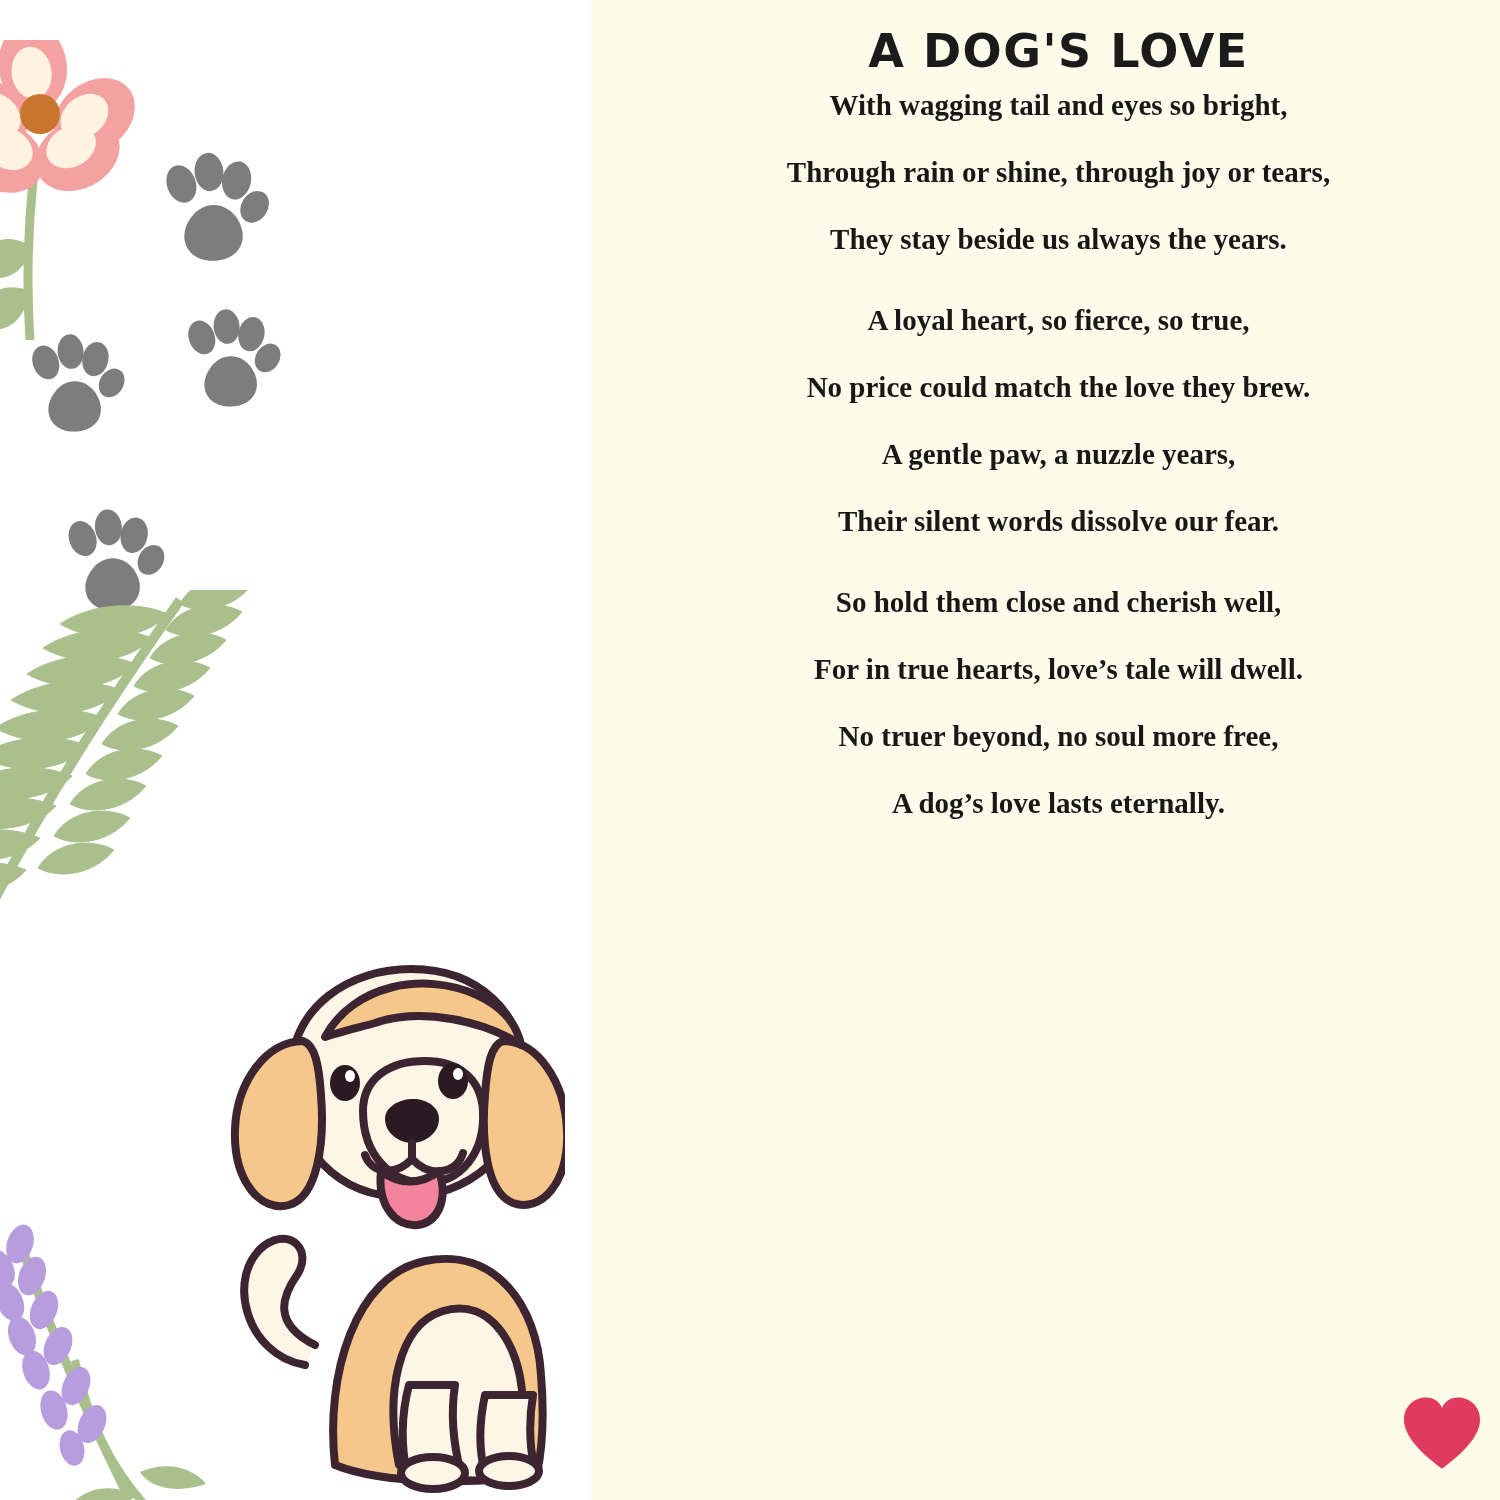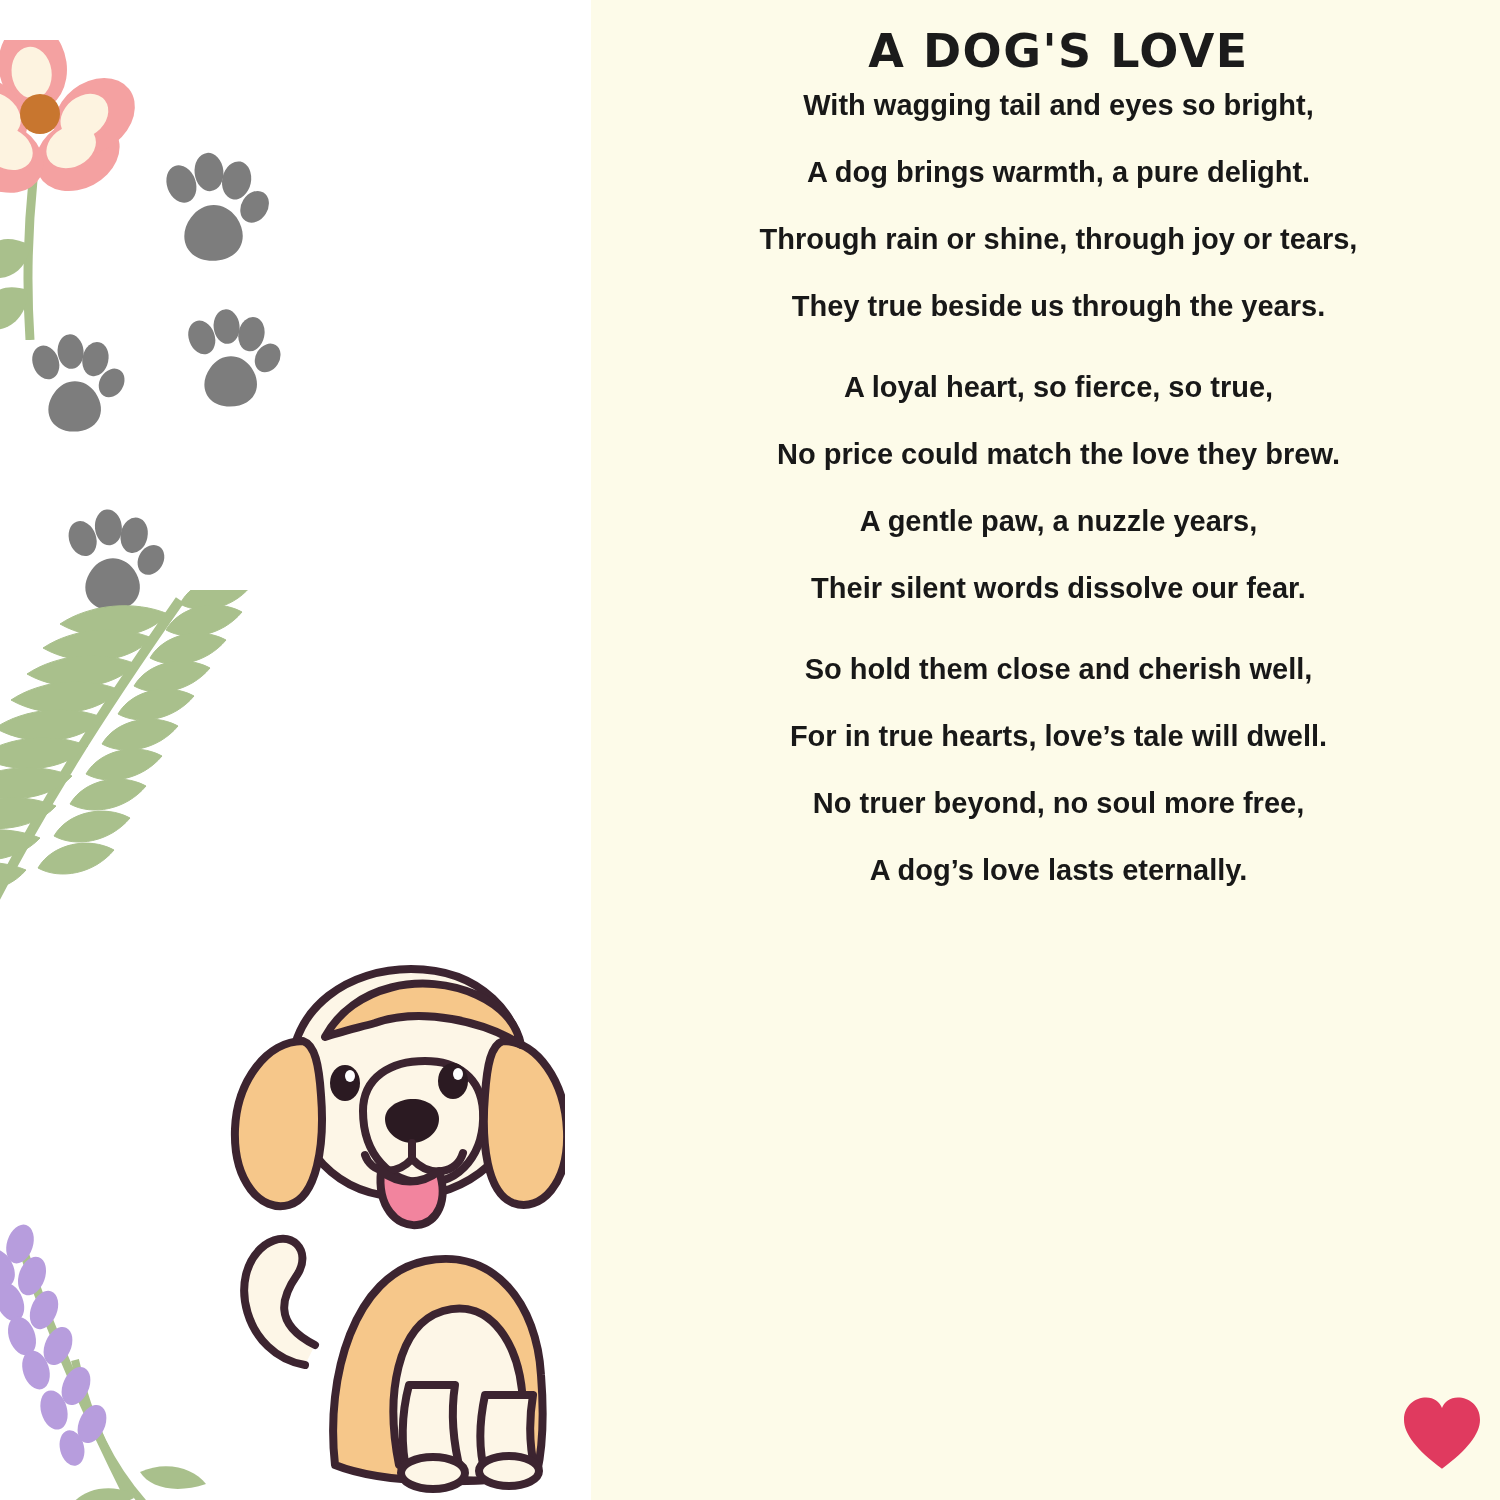--- a/index.html
+++ b/index.html
@@ -56,21 +56,21 @@
     line-height: 1.1;
   }
   .stanza {
     margin: 0 0 52px 0;
   }
   .stanza:last-of-type {
     margin-bottom: 0;
     margin-top: 24px;
   }
   .line {
-    font-family: Liberation Sans, sans-serif;
+    font-family: Liberation Serif, serif;
     font-weight: bold;
     font-size: 29px;
     color: #181818;
     line-height: 1.0;
     margin: 0 0 38px 0;
     white-space: nowrap;
   }
   .heart {
     position: absolute;
     right: 44px;
@@ -229,23 +229,22 @@
         <path d="M196 226 C192 262 212 282 232 280 C252 278 264 256 254 226 C236 240 214 240 196 226 Z" fill="#f2849e"></path>
       </g>
     </svg>
   </div>
 
   <div class="poem-panel">
     <div class="poem-title">A DOG'S LOVE</div>
 
     <div class="stanza">
       <div class="line">With wagging tail and eyes so bright,</div>
-      <div class="line">A dog brings warmth, a pure delight.</div>
       <div class="line">Through rain or shine, through joy or tears,</div>
-      <div class="line">They true beside us through the years.</div>
+      <div class="line">They stay beside us always the years.</div>
     </div>
 
     <div class="stanza">
       <div class="line">A loyal heart, so fierce, so true,</div>
       <div class="line">No price could match the love they brew.</div>
       <div class="line">A gentle paw, a nuzzle years,</div>
       <div class="line">Their silent words dissolve our fear.</div>
     </div>
 
 

